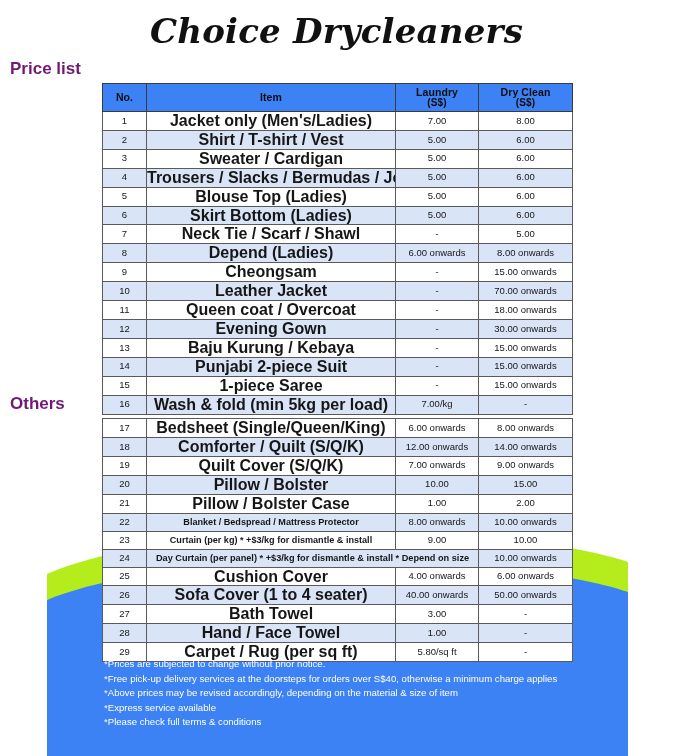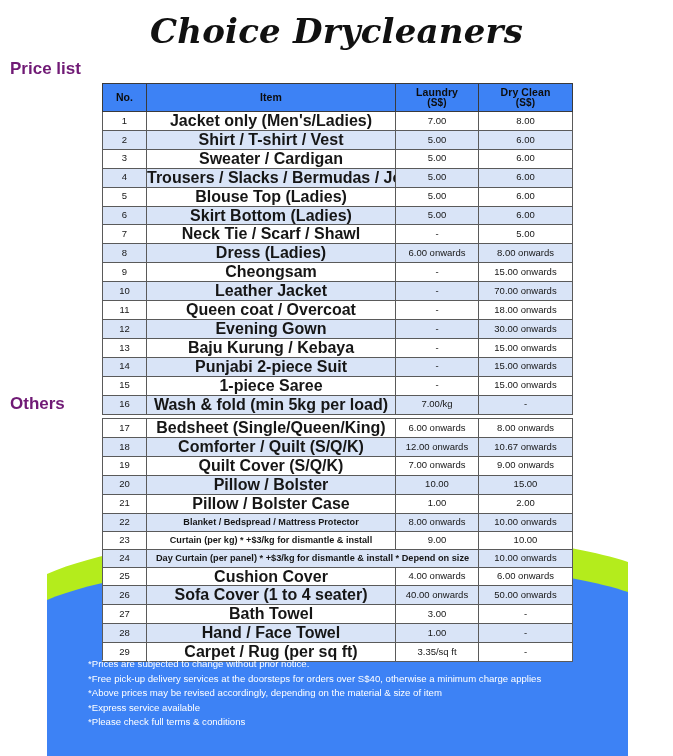--- a/index.html
+++ b/index.html
@@ -125,21 +125,21 @@
     font-size: 9.2px;
     margin-top: 35px;
   }
   .price-table td.item-tight {
     font-size: 9.1px;
   }
 
   
   #footer-notes {
     position: absolute;
-    left: 88px;
+    left: 104px;
     top: 657px;
     width: 540px;
     z-index: 4;
     color: #ffffff;
     font-family: "Liberation Sans", sans-serif;
     font-size: 9.6px;
     line-height: 1.52;
     font-weight: 400;
   }
   #footer-notes .note-line {
@@ -213,21 +213,21 @@
           <td class="col-price">6.00</td>
         </tr>
         <tr class="odd">
           <td class="col-no">7</td>
           <td class="col-item">Neck Tie / Scarf / Shawl</td>
           <td class="col-price">-</td>
           <td class="col-price">5.00</td>
         </tr>
         <tr class="even">
           <td class="col-no">8</td>
-          <td class="col-item">Dress (Ladies)</td>
+          <td class="col-item">Depend (Ladies)</td>
           <td class="col-price">6.00 onwards</td>
           <td class="col-price">8.00 onwards</td>
         </tr>
         <tr class="odd">
           <td class="col-no">9</td>
           <td class="col-item">Cheongsam</td>
           <td class="col-price">-</td>
           <td class="col-price">15.00 onwards</td>
         </tr>
         <tr class="even">
@@ -288,21 +288,21 @@
         <tr class="odd">
           <td class="col-no">17</td>
           <td class="col-item">Bedsheet (Single/Queen/King)</td>
           <td class="col-price">6.00 onwards</td>
           <td class="col-price">8.00 onwards</td>
         </tr>
         <tr class="even">
           <td class="col-no">18</td>
           <td class="col-item">Comforter / Quilt (S/Q/K)</td>
           <td class="col-price">12.00 onwards</td>
-          <td class="col-price">10.67 onwards</td>
+          <td class="col-price">14.00 onwards</td>
         </tr>
         <tr class="odd">
           <td class="col-no">19</td>
           <td class="col-item">Quilt Cover (S/Q/K)</td>
           <td class="col-price">7.00 onwards</td>
           <td class="col-price">9.00 onwards</td>
         </tr>
         <tr class="even">
           <td class="col-no">20</td>
           <td class="col-item">Pillow / Bolster</td>
@@ -352,21 +352,21 @@
         </tr>
         <tr class="even">
           <td class="col-no">28</td>
           <td class="col-item">Hand / Face Towel</td>
           <td class="col-price">1.00</td>
           <td class="col-price">-</td>
         </tr>
         <tr class="odd">
           <td class="col-no">29</td>
           <td class="col-item">Carpet / Rug (per sq ft)</td>
-          <td class="col-price">3.35/sq ft</td>
+          <td class="col-price">5.80/sq ft</td>
           <td class="col-price">-</td>
         </tr>
       </tbody>
   </table>
 
   <div id="footer-notes">
       <div class="note-line">*Prices are subjected to change without prior notice.</div>
       <div class="note-line">*Free pick-up delivery services at the doorsteps for orders over S$40, otherwise a minimum charge applies</div>
       <div class="note-line">*Above prices may be revised accordingly, depending on the material &amp; size of item</div>
       <div class="note-line">*Express service available</div>

